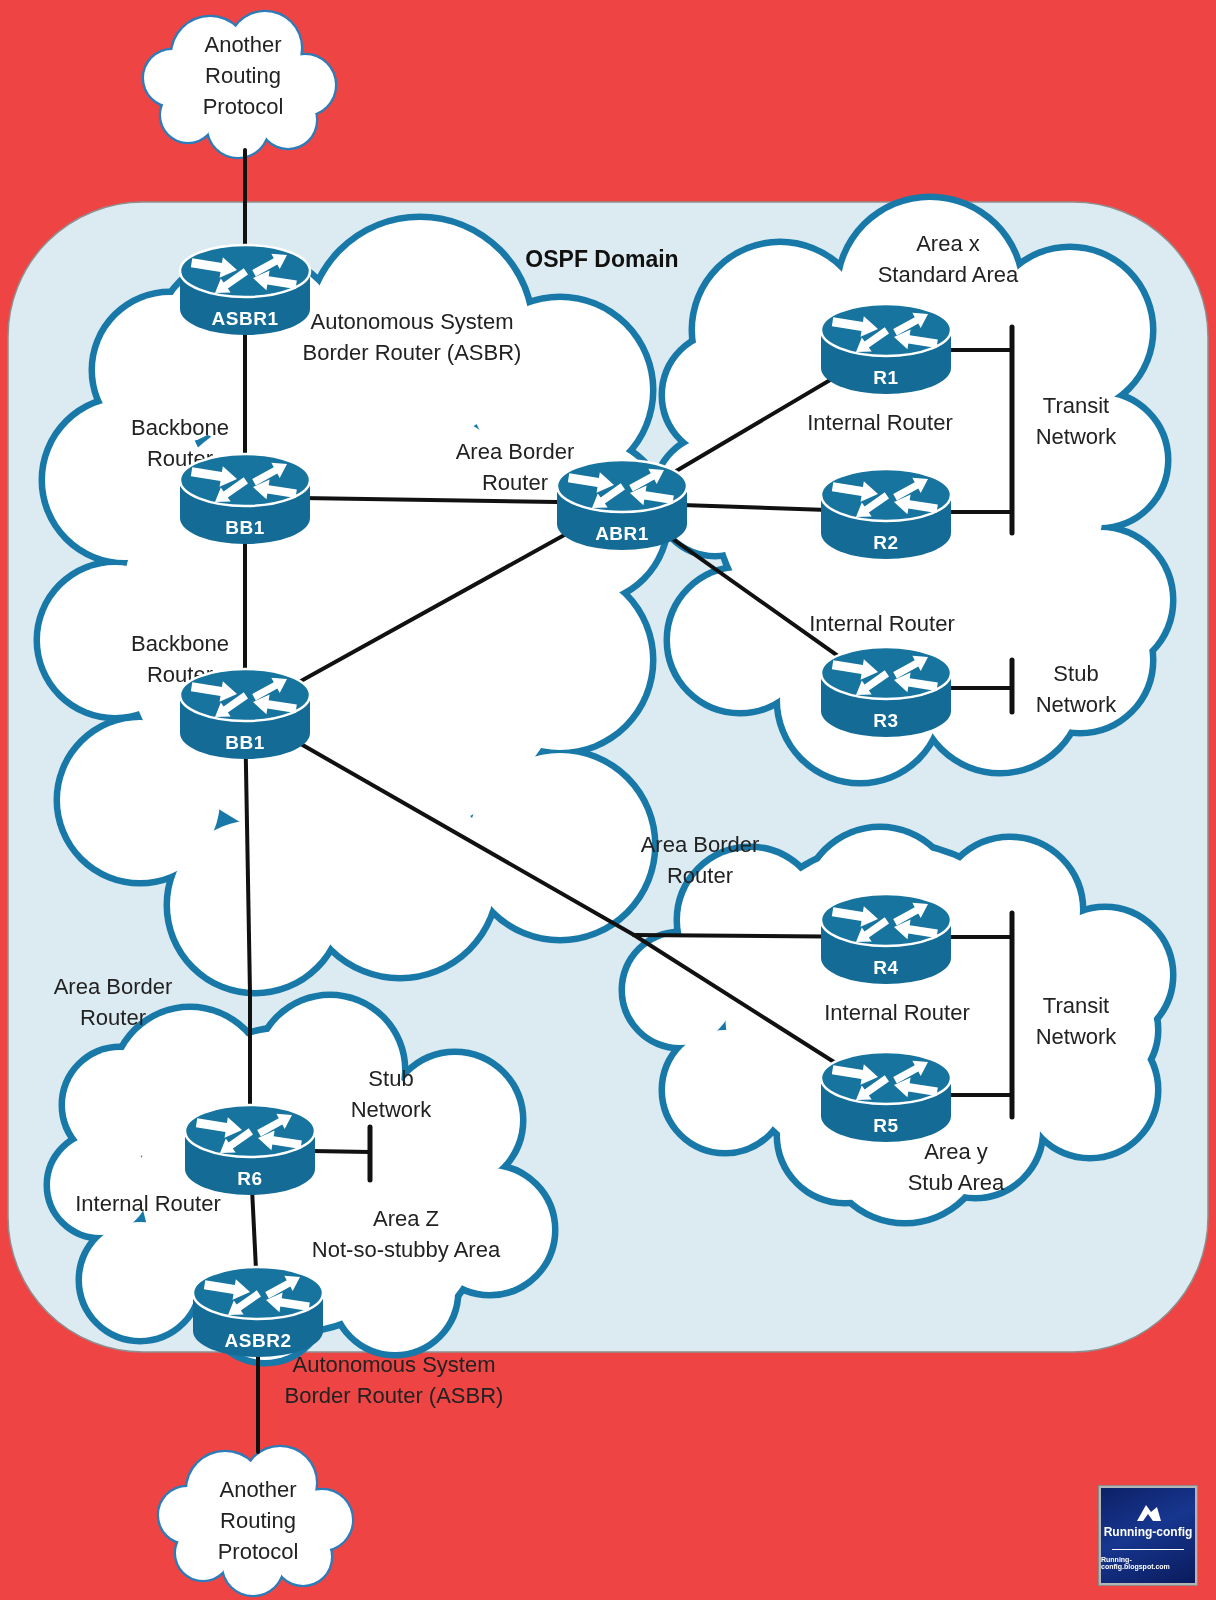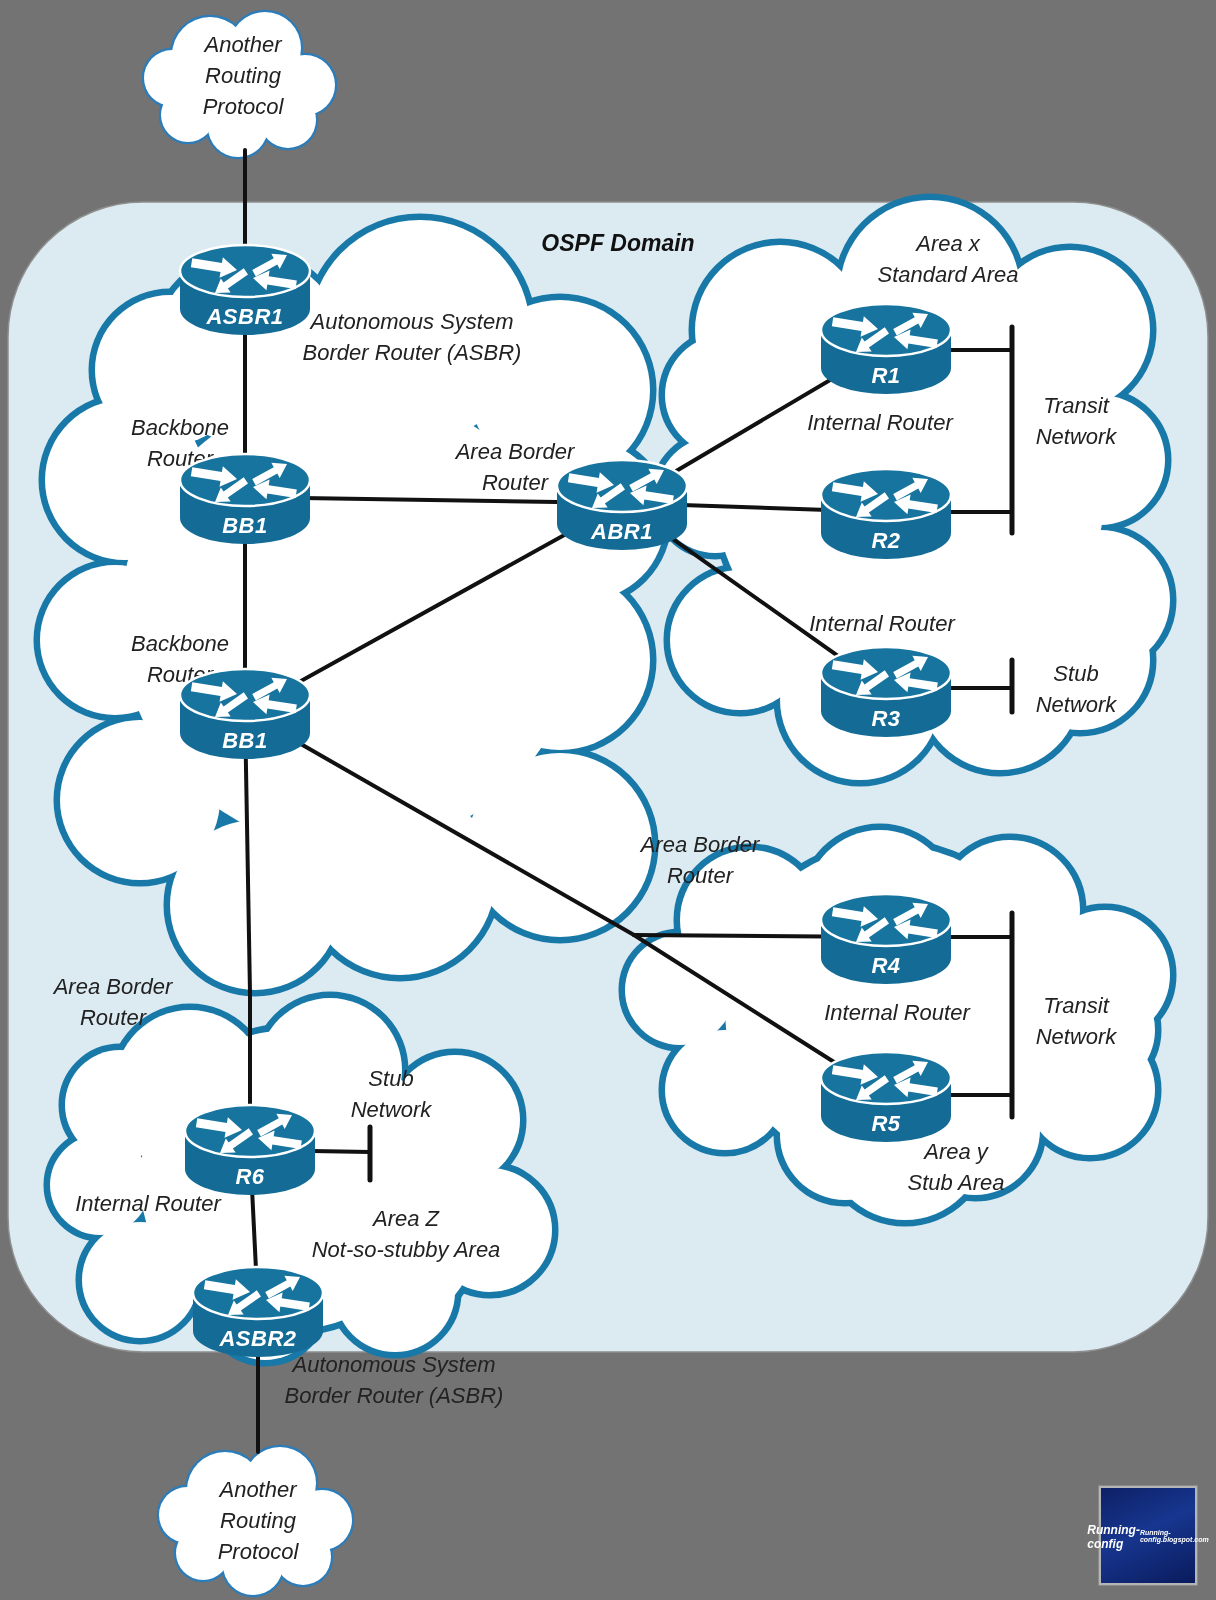--- a/index.html
+++ b/index.html
@@ -1,29 +1,29 @@
 <!DOCTYPE html>
 <html><head>
 <meta charset="utf-8">
 <style>
   html,body{margin:0;padding:0;background:#fff;}
-  .stage{position:relative;width:1216px;height:1600px;background:#737373;
-         font-family:"Liberation Sans",sans-serif;overflow:hidden;font-style:italic;}
+  .stage{position:relative;width:1216px;height:1600px;background:#ef4444;
+         font-family:"Liberation Sans",sans-serif;overflow:hidden;}
   svg.bg{position:absolute;left:0;top:0;z-index:1;}
   .lbl{position:absolute;transform:translateX(-50%);text-align:center;
        white-space:pre-line;font-size:22px;line-height:31px;color:#222;z-index:3;}
   .lbl.b{font-weight:bold;font-size:23px;color:#111;}
   .router{position:absolute;width:134px;height:93px;z-index:4;}
   .router svg{display:block;}
   .router .rlabel{position:absolute;left:0;right:0;bottom:6px;text-align:center;
-       color:#fff;font-weight:bold;font-size:22px;letter-spacing:.5px;}
+       color:#fff;font-weight:bold;font-size:19px;letter-spacing:.5px;}
   .logo{position:absolute;left:1099px;top:1486px;width:94px;height:95px;z-index:5;
        border:2px solid #b5b5b5;box-shadow:0 0 0 1px #8a8a8a;
        background:linear-gradient(155deg,#0d2066 0%,#17368f 45%,#0a1b5c 100%);
-       display:flex;align-items:center;justify-content:center;}
+       display:flex;flex-direction:column;align-items:center;justify-content:center;}
   .logo .lname{color:#fff;font-weight:bold;font-size:12px;margin-top:2px;}
   .logo .ldiv{width:72px;height:1px;background:#fff;margin:10px 0 6px 0;}
   .logo .lurl{color:#fff;font-weight:bold;font-size:7px;}
 </style>
 </head>
 <body>
 
 <div class="stage">
 
   <svg width="0" height="0" style="position:absolute">
@@ -174,21 +174,21 @@
       <path d="M1012,327 V533"></path>
       <path d="M1012,660 V712"></path>
       <path d="M1012,913 V1117"></path>
       <path d="M370,1127 V1180"></path>
     </g>
   </svg>
 
   <div class="lbl" style="left:243px;top:29px;">Another
 Routing
 Protocol</div>
-  <div class="lbl b" style="left:602px;top:228px;margin-left:16px;">OSPF Domain</div>
+  <div class="lbl b" style="left:602px;top:244px;">OSPF Domain</div>
   <div class="lbl" style="left:412px;top:306px;">Autonomous System
 Border Router (ASBR)</div>
   <div class="lbl" style="left:180px;top:412px;">Backbone
 Router</div>
   <div class="lbl" style="left:515px;top:436px;">Area Border
 Router</div>
   <div class="lbl" style="left:948px;top:228px;">Area x
 Standard Area</div>
   <div class="lbl" style="left:880px;top:407px;">Internal Router</div>
   <div class="lbl" style="left:1076px;top:390px;">Transit

